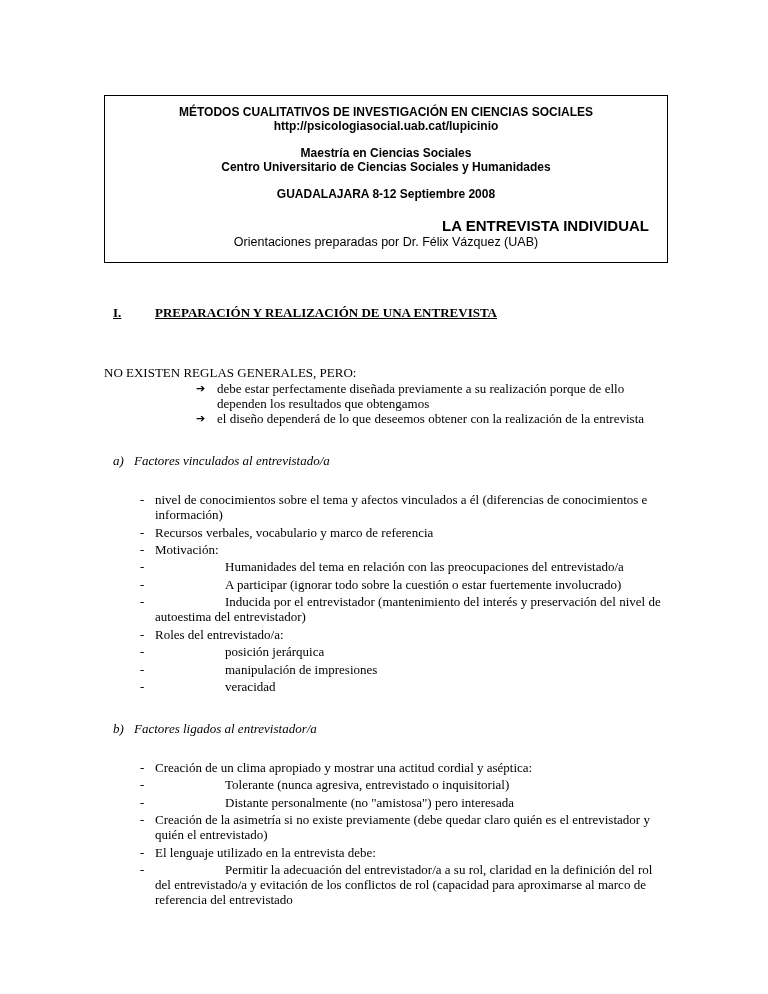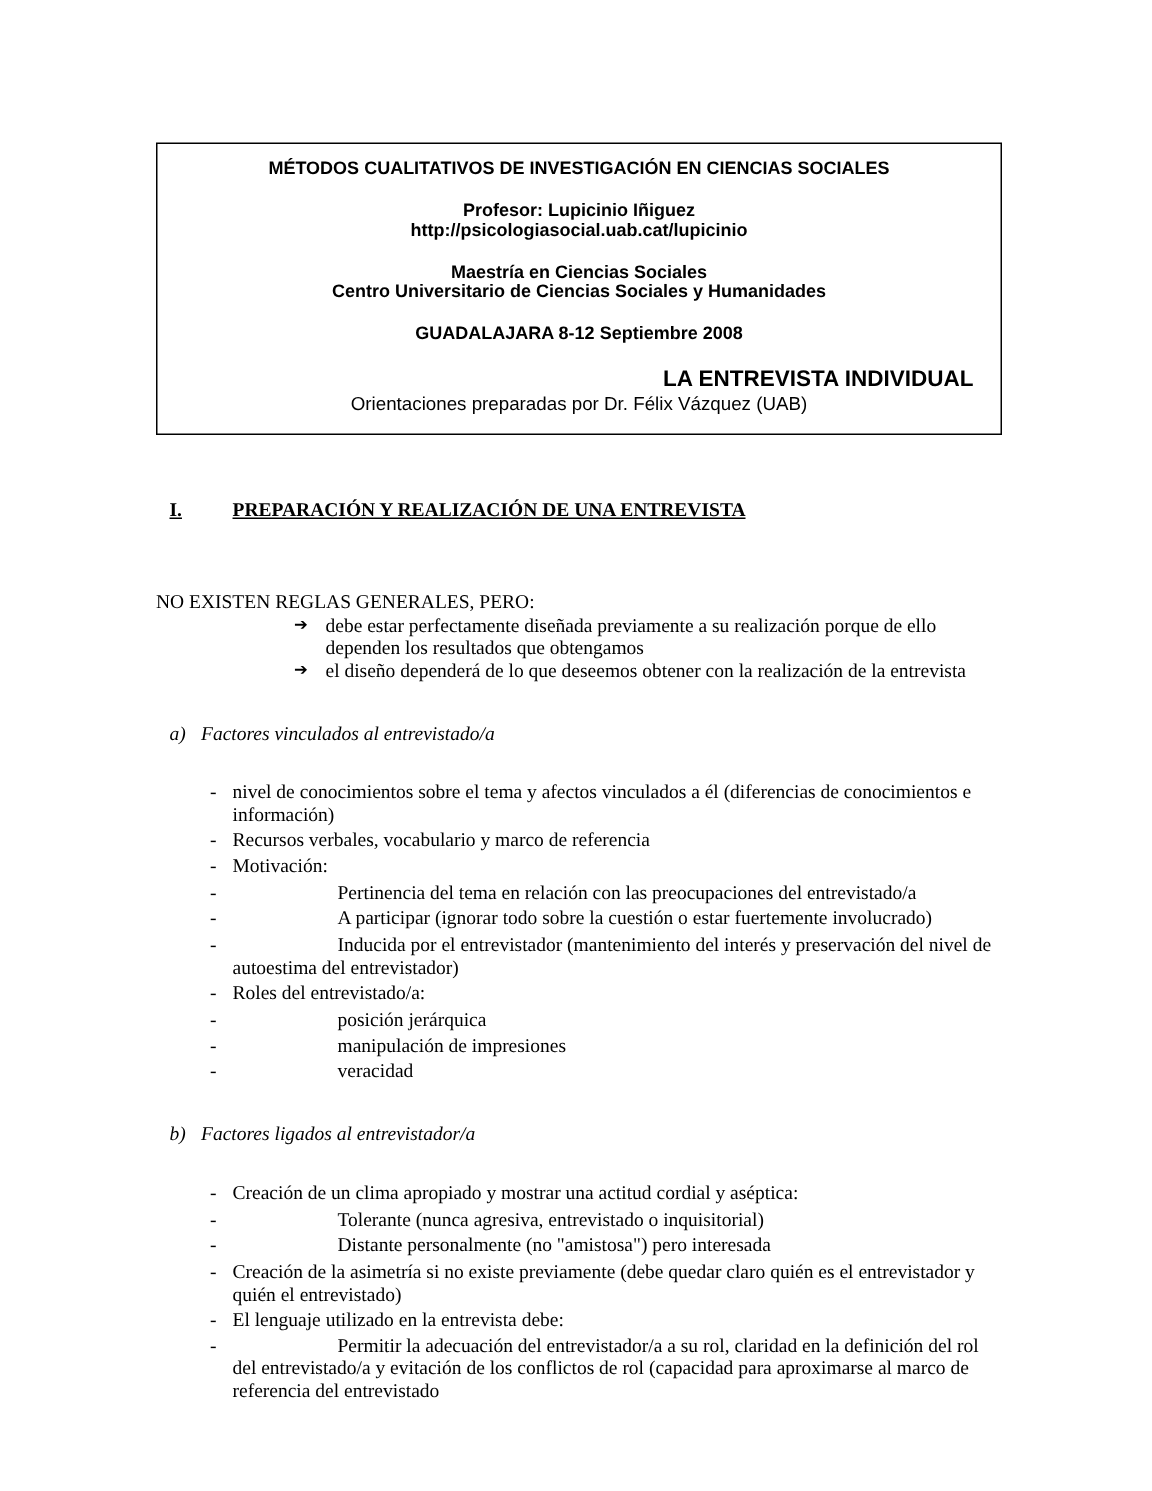--- a/index.html
+++ b/index.html
@@ -97,21 +97,20 @@
   .item.l2 .item-text { text-indent: 70px; }
 </style>
 </head>
 <body>
 
 <div class="page">
   <div class="content">
 
     <div class="header-box">
       <p class="hb">MÉTODOS CUALITATIVOS DE INVESTIGACIÓN EN CIENCIAS SOCIALES</p>
-      <p class="hb sp">Profesor: Lupicinio Iñiguez</p>
       <p class="hb">http://psicologiasocial.uab.cat/lupicinio</p>
       <p class="hb sp">Maestría en Ciencias Sociales</p>
       <p class="hb">Centro Universitario de Ciencias Sociales y Humanidades</p>
       <p class="hb sp">GUADALAJARA 8-12 Septiembre 2008</p>
       <p class="hb doc-title">LA ENTREVISTA INDIVIDUAL</p>
       <p class="hb doc-subtitle">Orientaciones preparadas por Dr. Félix Vázquez (UAB)</p>
     </div>
 
     <div class="section-heading">
       <span class="sec-num">I.</span>
@@ -145,21 +144,21 @@
       <div class="item l1">
         <span class="dash">-</span>
         <span class="item-text">Recursos verbales, vocabulario y marco de referencia</span>
       </div>
       <div class="item l1">
         <span class="dash">-</span>
         <span class="item-text">Motivación:</span>
       </div>
       <div class="item l2">
         <span class="dash">-</span>
-        <span class="item-text">Pertinencia del tema en relación con las preocupaciones del entrevistado/a</span>
+        <span class="item-text">Humanidades del tema en relación con las preocupaciones del entrevistado/a</span>
       </div>
       <div class="item l2">
         <span class="dash">-</span>
         <span class="item-text">A participar (ignorar todo sobre la cuestión o estar fuertemente involucrado)</span>
       </div>
       <div class="item l2">
         <span class="dash">-</span>
         <span class="item-text">Inducida por el entrevistador (mantenimiento del interés y preservación del nivel de autoestima del entrevistador)</span>
       </div>
       <div class="item l1">

